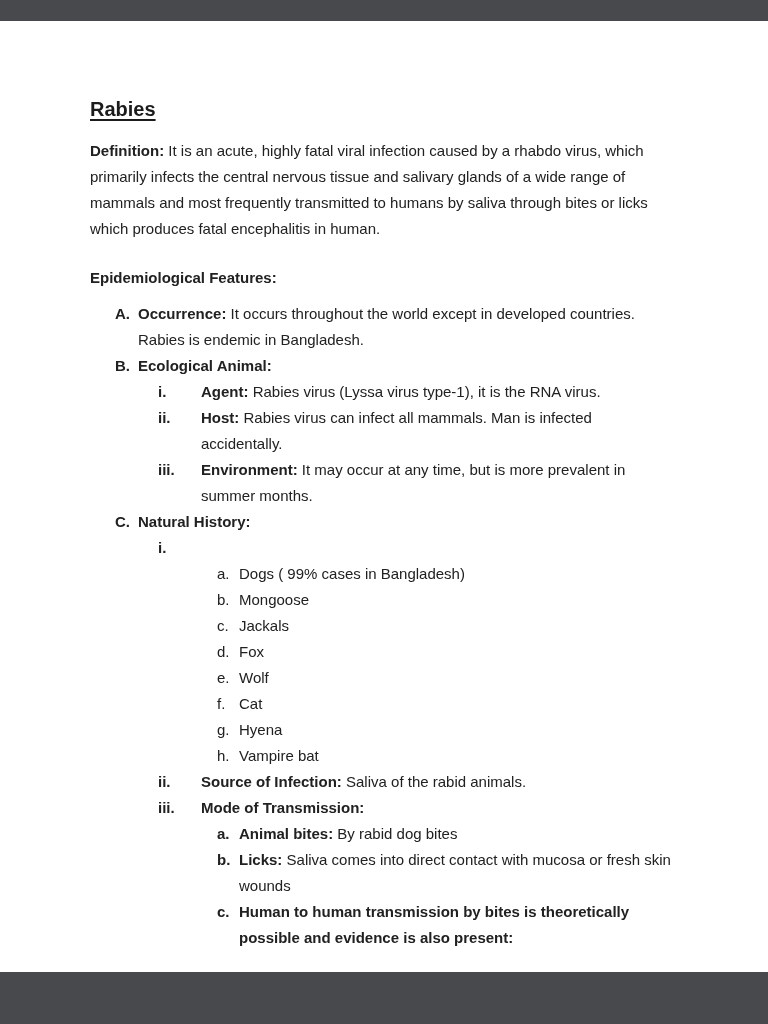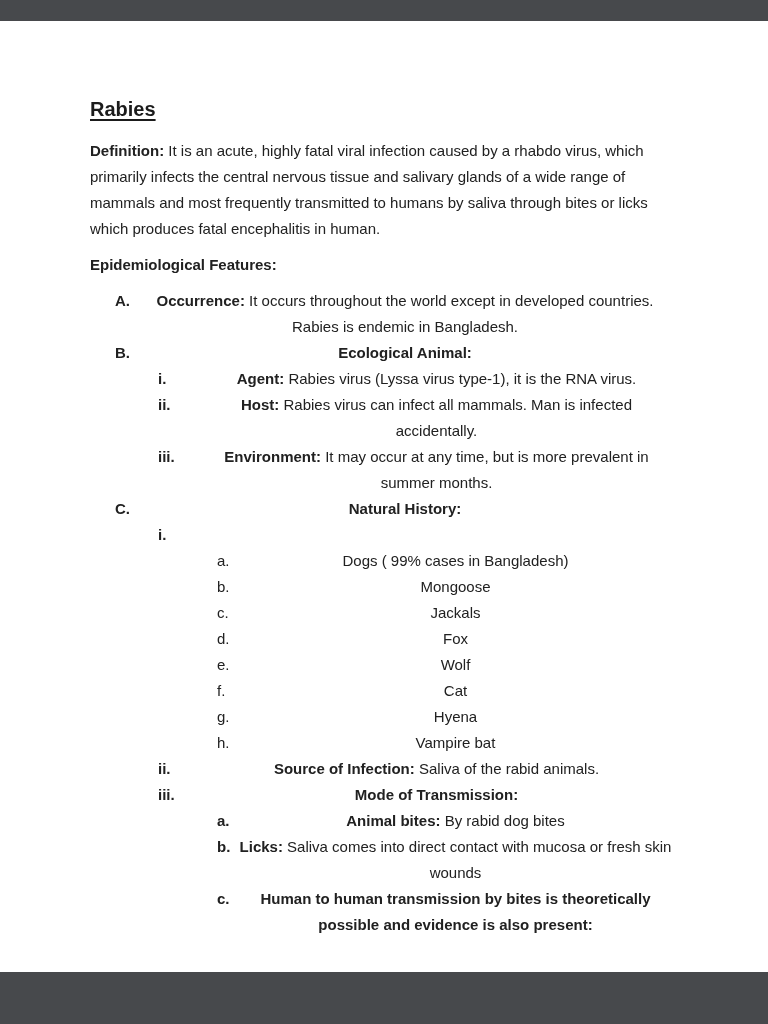--- a/index.html
+++ b/index.html
@@ -39,34 +39,34 @@
   }
   .doc-title {
     font-size: 20px;
     line-height: 28px;
     font-weight: 700;
     text-decoration: underline;
     text-underline-offset: 3px;
     margin: 0 0 15px 0;
     color: #1b1b1b;
   }
-  .para { margin: 0 0 10px 0; }
+  .para { margin: 0 0 23px 0; }
   .heading {
     font-weight: 700;
     margin: 4px 0 10px 0;
   }
   b, .b { font-weight: 700; }
   .row { display: flex; }
   .lvl1 { padding-left: 25px; }
   .lvl1 > .marker { width: 23px; flex: none; }
   .lvl2 { padding-left: 68px; }
   .lvl2 > .marker { width: 43px; flex: none; }
   .lvl3 { padding-left: 127px; }
   .lvl3 > .marker { width: 22px; flex: none; }
-  .body { flex: 1; min-width: 0; text-align: center; }
+  .body { flex: 1; min-width: 0; }
 </style>
 </head>
 <body>
 
 <div class="viewer">
   <div class="gap-band gap-top"></div>
 
   <div class="page">
 
     <h1 class="doc-title">Rabies</h1>

